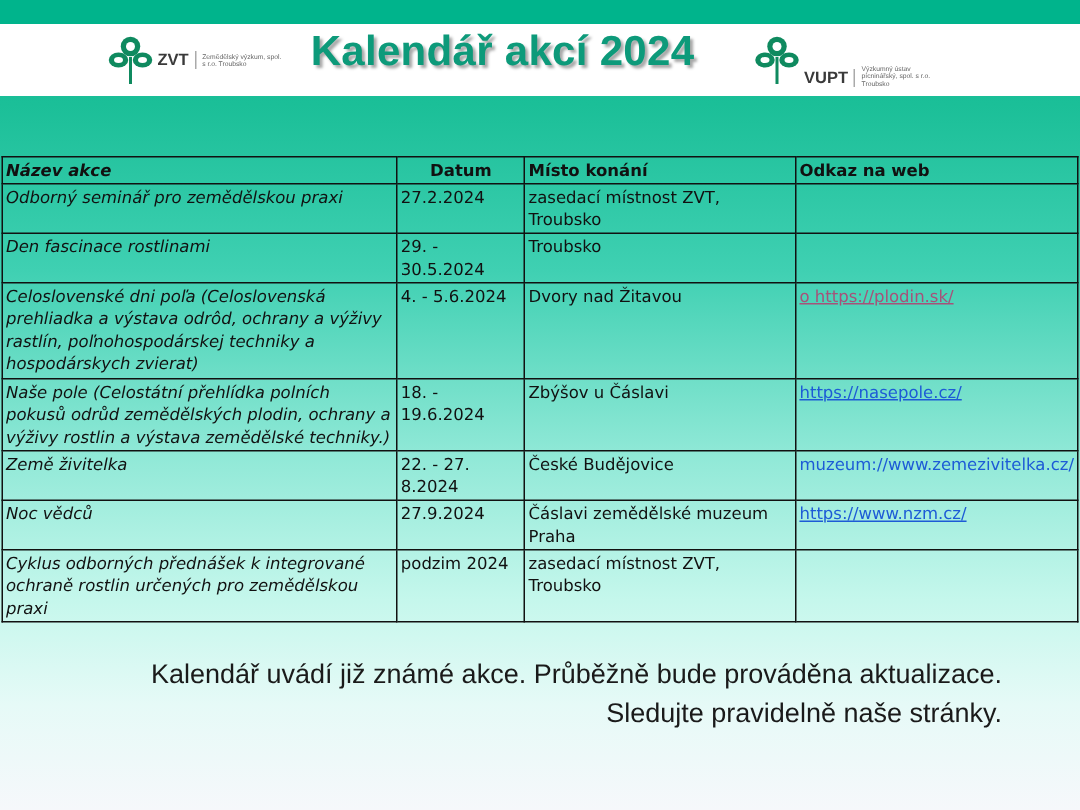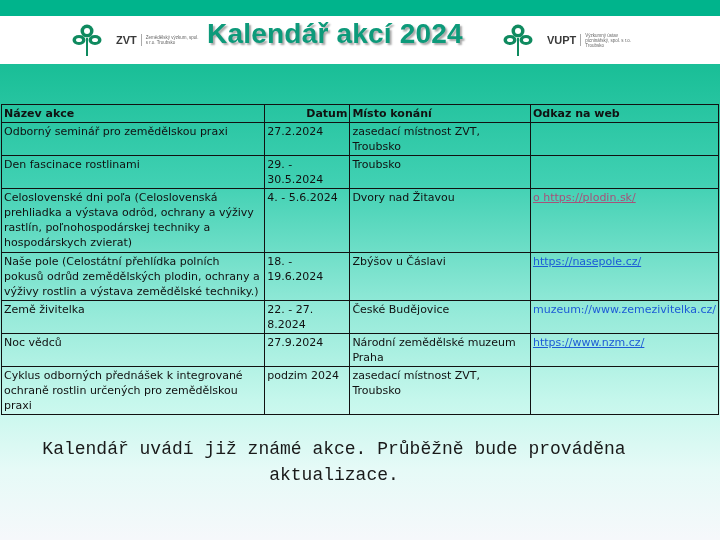--- a/index.html
+++ b/index.html
@@ -7,51 +7,51 @@
     width:720px; height:540px; overflow:hidden; position:relative;
     font-family:"Liberation Sans", sans-serif;
     background: linear-gradient(to bottom, #12b994 0px, #1bbf98 70px, #3fd0b2 180px, #8ee8d6 300px, #c5f7ec 400px, #e6faf7 470px, #f6f8fb 540px);
   }
   .topbar { position:absolute; left:0; top:0; width:720px; height:16px; background:#00b48c; }
   .header {
     position:absolute; left:0; top:16px; width:720px; height:48px; background:#ffffff;
   }
   .logo { position:absolute; top:6px; height:36px; display:flex; align-items:center; }
   .logo-left { left:72px; }
-  .logo-right { left:503px; }
+  .logo-right { left:503px;align-items:flex-end; }
   .logo svg { width:30px; height:36px; }
-  .logo .abbr { font-weight:bold; font-size:11px; color:#3a3a3a; margin-left:14px; }
+  .logo .abbr { font-weight:bold; font-size:11px; color:#3a3a3a; margin-left:3px; }
   .logo .sep { width:1px; height:12px; background:#aaa; margin:0 4px; }
   .logo .sub { font-size:4.5px; line-height:5px; color:#666; width:56px; }
   .title {
     position:absolute; left:200px; top:18px; width:270px; text-align:center;
     font-size:28px; font-weight:bold; color:#0d9a7a; letter-spacing:0.2px;
     text-shadow: 2px 2px 2px rgba(0,0,0,0.35);
     font-family:"Liberation Sans", sans-serif;
   }
   table.events {
     position:absolute; left:1px; top:104px; width:718px;
     border-collapse:collapse; font-size:11px; color:#111;
     font-family:"DejaVu Sans", sans-serif;
   }
   table.events td, table.events th {
     border:1px solid #111; padding:1px 2px; vertical-align:top; line-height:15px;
     text-align:left; font-weight:normal;
   }
   table.events th { font-weight:bold; }
-  .c1 { width:270px; }
+  .c1 { width:270px;font-style:italic; }
   .c2 { width:82px; text-align:left; }
   .c3 { width:184px;margin-left:30px; }
   .c4 { width:160px; }
   a.link { color:#1d5bd6; text-decoration:underline; }
   a.link.visited { color:#a6527a; }
   .footer {
-    position:absolute; left:0; top:436px; width:668px; text-align:center;
+    position:absolute; left:0; top:436px; width:668px; text-align:right;
     font-size:18px; line-height:26px; color:#1a1a1a;
-    font-family:Liberation Mono, monospace;
+    font-family:Liberation Sans, sans-serif;
   }
 </style>
 </head>
 <body>
 
 <div class="topbar"></div>
 
 <div class="header">
   <div class="logo logo-left">
     <svg viewBox="0 0 30 36">
@@ -83,21 +83,21 @@
     <span class="sub">Výzkumný ústav pícninářský, spol. s r.o. Troubsko</span>
   </div>
 </div>
 
 <div class="title">Kalendář akcí 2024</div>
 
 <table class="events">
   <tbody>
       <tr>
     <th class="c1">Název akce</th>
-    <th class="c2" style="text-align:right">Datum</th>
+    <th class="c2" style="text-align:center">Datum</th>
     <th class="c3">Místo konání</th>
     <th class="c4">Odkaz na web</th>
   </tr>
   <tr>
     <td class="c1">Odborný seminář pro zemědělskou praxi</td>
     <td class="c2">27.2.2024</td>
     <td class="c3">zasedací místnost ZVT, Troubsko</td>
     <td class="c4"></td>
   </tr>
   <tr>
@@ -120,27 +120,28 @@
   </tr>
   <tr>
     <td class="c1">Země živitelka</td>
     <td class="c2">22. - 27. 8.2024</td>
     <td class="c3">České Budějovice</td>
     <td class="c4"><a class="link" style="text-decoration:none">muzeum://www.zemezivitelka.cz/</a></td>
   </tr>
   <tr>
     <td class="c1">Noc vědců</td>
     <td class="c2">27.9.2024</td>
-    <td class="c3">Národní zemědělské muzeum Praha</td>
+    <td class="c3">Čáslavi zemědělské muzeum Praha</td>
     <td class="c4"><a class="link">https://www.nzm.cz/</a></td>
   </tr>
   <tr>
     <td class="c1">Cyklus odborných přednášek k integrované ochraně rostlin určených pro zemědělskou praxi</td>
     <td class="c2">podzim 2024</td>
     <td class="c3">zasedací místnost ZVT, Troubsko</td>
     <td class="c4"></td>
   </tr>
 </tbody>
   </table>
 
 <div class="footer">
   <div>Kalendář uvádí již známé akce. Průběžně bude prováděna aktualizace.</div>
+  <div>Sledujte pravidelně naše stránky.</div>
 </div>
 
 </body></html>

